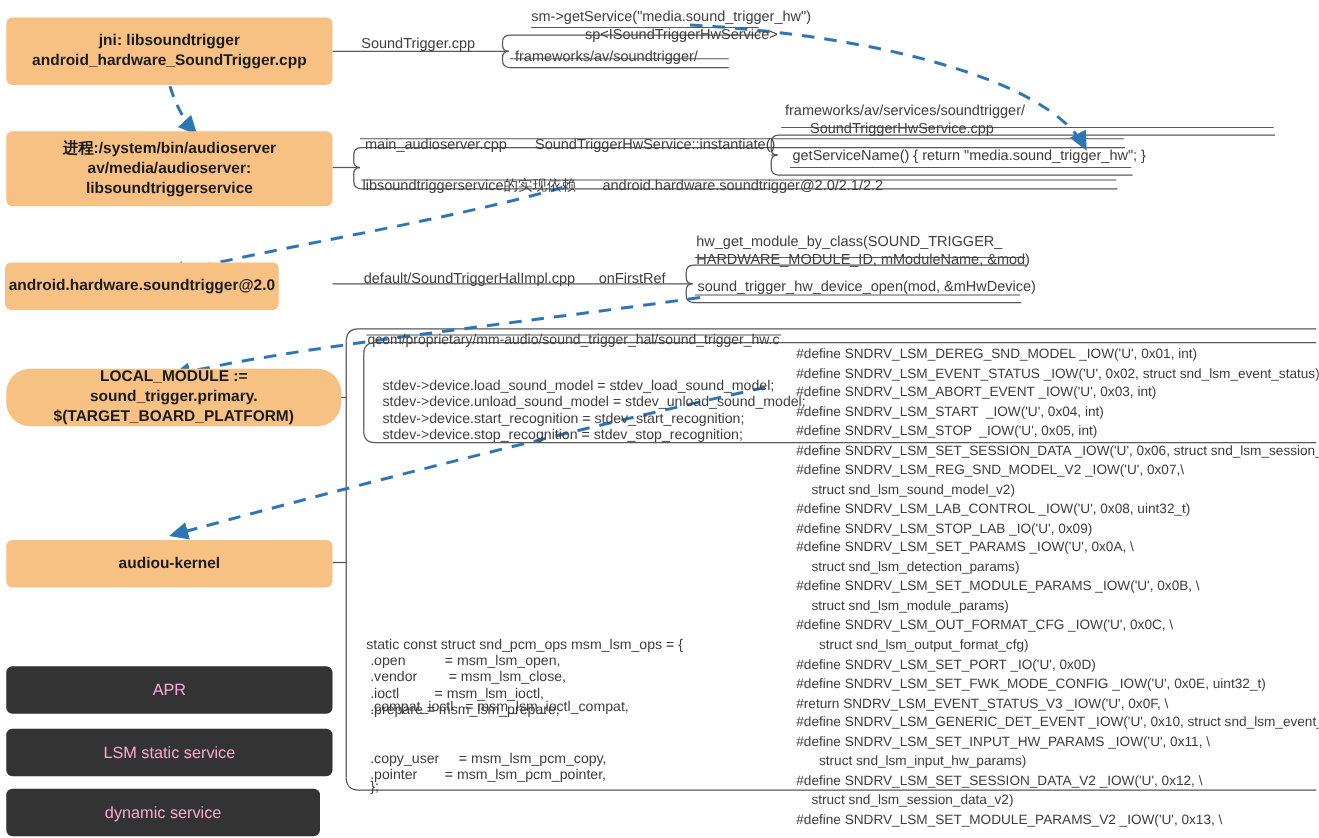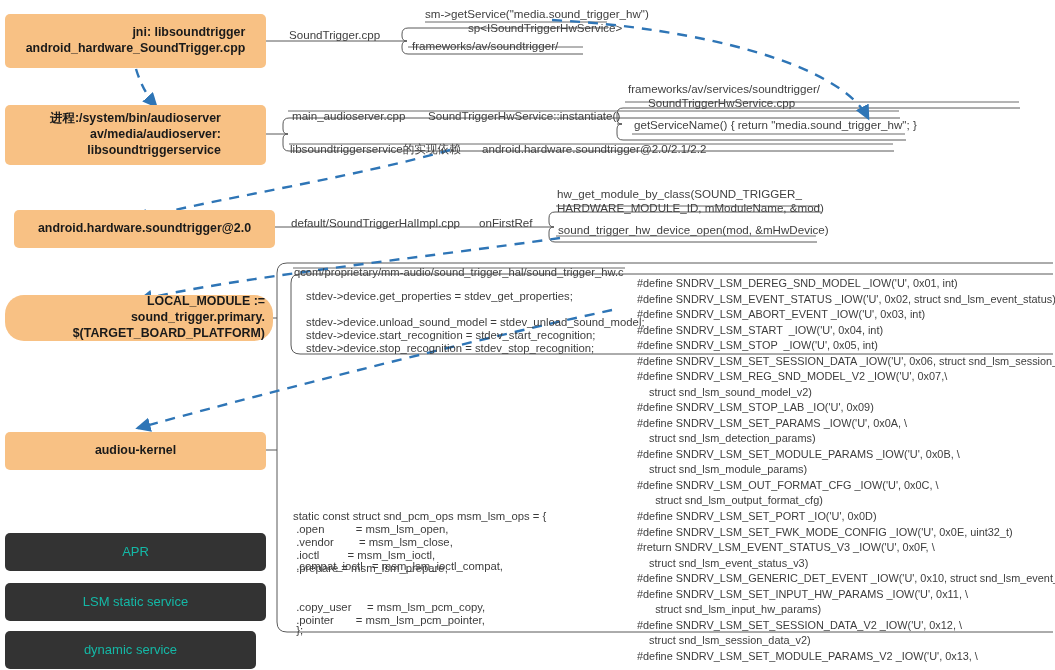--- a/index.html
+++ b/index.html
@@ -6,25 +6,25 @@
   body{
     width:1055px;height:670px;position:relative;overflow:hidden;
     font-family:"Liberation Sans","DejaVu Sans",sans-serif;
     color:#404040;
   }
   #canvas{position:absolute;inset:0;width:1055px;height:670px;}
   svg.lines{position:absolute;left:0;top:0;width:1055px;height:670px;pointer-events:none;}
 
   .node{
     position:absolute;border-radius:5px;display:flex;align-items:center;
-    justify-content:center;text-align:right;box-sizing:border-box;
+    justify-content:center;text-align:center;box-sizing:border-box;
     padding:19px 8px;line-height:1.28;
   }
   .node.orange{background:#F8C184;color:#1a1a1a;font-weight:bold;font-size:12.4px;}
-  .node.dark{background:#333333;color:#14b8a6;font-weight:normal;font-size:13px;}
+  .node.dark{background:#333333;color:#f9a8d4;font-weight:normal;font-size:13px;}
 
   .lbl{
     position:absolute;font-size:11.6px;color:#404040;white-space:nowrap;
     line-height:1.3;
   }
   .lbl.small{font-size:11.2px;}
   .code{
     position:absolute;font-size:11.3px;color:#3d3d3d;white-space:pre;
     line-height:1.42;
   }
@@ -98,21 +98,21 @@
   </div>
 
   <div class="node orange" style="left:5px;top:105px;width:261px;height:60px;">
     <span>
       <span>进程:/system/bin/audioserver</span><br>
       <span>av/media/audioserver:</span><br>
       <span>libsoundtriggerservice</span>
     </span>
   </div>
 
-  <div class="node orange" style="left:14px;top:210px;width:261px;height:34px;">
+  <div class="node orange" style="left:4px;top:210px;width:219px;height:34px;">
     <span>android.hardware.soundtrigger@2.0</span>
   </div>
 
   <div class="node orange" style="left:5px;top:295px;width:268px;height:46px;border-radius:19px;">
     <span>
       <span>LOCAL_MODULE := sound_trigger.primary.</span><br>
       <span>$(TARGET_BOARD_PLATFORM)</span>
     </span>
   </div>
 
@@ -153,21 +153,21 @@
   <div class="lbl" style="left:628px;top:81px;">frameworks/av/services/soundtrigger/</div>
   <div class="lbl" style="left:648px;top:95px;">SoundTriggerHwService.cpp</div>
   <div class="lbl" style="left:634px;top:117px;">getServiceName() { return "media.sound_trigger_hw"; }</div>
 
   <div class="lbl" style="left:557px;top:186px;">hw_get_module_by_class(SOUND_TRIGGER_</div>
   <div class="lbl" style="left:557px;top:200px;">HARDWARE_MODULE_ID, mModuleName, &amp;mod)</div>
   <div class="lbl" style="left:558px;top:222px;">sound_trigger_hw_device_open(mod, &amp;mHwDevice)</div>
 
   <div class="lbl small" style="left:294px;top:265px;">qcom/proprietary/mm-audio/sound_trigger_hal/sound_trigger_hw.c</div>
 
-  <div class="code" style="left:306px;top:288px;">stdev-&gt;device.get_properties = stdev_get_properties;</div>
+  <div class="code" style="left:306px;top:301px;">stdev-&gt;device.load_sound_model = stdev_load_sound_model;</div>
   <div class="code" style="left:306px;top:314px;">stdev-&gt;device.unload_sound_model = stdev_unload_sound_model;</div>
   <div class="code" style="left:306px;top:327px;">stdev-&gt;device.start_recognition = stdev_start_recognition;</div>
   <div class="code" style="left:306px;top:340px;">stdev-&gt;device.stop_recognition = stdev_stop_recognition;</div>
 
   <div class="code" style="left:293px;top:508px;">static const struct snd_pcm_ops msm_lsm_ops = {</div>
   <div class="code" style="left:293px;top:521px;"> .open          = msm_lsm_open,</div>
   <div class="code" style="left:293px;top:534px;"> .vendor        = msm_lsm_close,</div>
   <div class="code" style="left:293px;top:547px;"> .ioctl         = msm_lsm_ioctl,</div>
   <div class="code" style="left:293px;top:560px;"> .prepare = msm_lsm_prepare,</div>
   <div class="code" style="left:293px;top:558px;"> .compat_ioctl   = msm_lsm_ioctl_compat,</div>
@@ -177,31 +177,31 @@
 
   <div id="ioctl-block" style="position:absolute;left:637px;top:276px;width:418px;">
       <div class="code defs" style="position: static;">#define SNDRV_LSM_DEREG_SND_MODEL _IOW('U', 0x01, int)</div>
       <div class="code defs" style="position: static;">#define SNDRV_LSM_EVENT_STATUS _IOW('U', 0x02, struct snd_lsm_event_status)</div>
       <div class="code defs" style="position: static;">#define SNDRV_LSM_ABORT_EVENT _IOW('U', 0x03, int)</div>
       <div class="code defs" style="position: static;">#define SNDRV_LSM_START  _IOW('U', 0x04, int)</div>
       <div class="code defs" style="position: static;">#define SNDRV_LSM_STOP  _IOW('U', 0x05, int)</div>
       <div class="code defs" style="position: static;">#define SNDRV_LSM_SET_SESSION_DATA _IOW('U', 0x06, struct snd_lsm_session_data)</div>
       <div class="code defs" style="position: static;">#define SNDRV_LSM_REG_SND_MODEL_V2 _IOW('U', 0x07,\</div>
       <div class="code defs" style="position: static;">    struct snd_lsm_sound_model_v2)</div>
+      <div class="code defs" style="position: static;">#define SNDRV_LSM_LAB_CONTROL _IOW('U', 0x08, uint32_t)</div>
       <div class="code defs" style="position: static;">#define SNDRV_LSM_STOP_LAB _IO('U', 0x09)</div>
       <div class="code defs" style="position: static;">#define SNDRV_LSM_SET_PARAMS _IOW('U', 0x0A, \</div>
       <div class="code defs" style="position: static;">    struct snd_lsm_detection_params)</div>
       <div class="code defs" style="position: static;">#define SNDRV_LSM_SET_MODULE_PARAMS _IOW('U', 0x0B, \</div>
       <div class="code defs" style="position: static;">    struct snd_lsm_module_params)</div>
       <div class="code defs" style="position: static;">#define SNDRV_LSM_OUT_FORMAT_CFG _IOW('U', 0x0C, \</div>
       <div class="code defs" style="position: static;">      struct snd_lsm_output_format_cfg)</div>
       <div class="code defs" style="position: static;">#define SNDRV_LSM_SET_PORT _IO('U', 0x0D)</div>
       <div class="code defs" style="position: static;">#define SNDRV_LSM_SET_FWK_MODE_CONFIG _IOW('U', 0x0E, uint32_t)</div>
       <div class="code defs" style="position: static;">#return SNDRV_LSM_EVENT_STATUS_V3 _IOW('U', 0x0F, \</div>
-      <div class="code defs" style="position: static;">    struct snd_lsm_event_status_v3)</div>
       <div class="code defs" style="position: static;">#define SNDRV_LSM_GENERIC_DET_EVENT _IOW('U', 0x10, struct snd_lsm_event_status)</div>
       <div class="code defs" style="position: static;">#define SNDRV_LSM_SET_INPUT_HW_PARAMS _IOW('U', 0x11, \</div>
       <div class="code defs" style="position: static;">      struct snd_lsm_input_hw_params)</div>
       <div class="code defs" style="position: static;">#define SNDRV_LSM_SET_SESSION_DATA_V2 _IOW('U', 0x12, \</div>
       <div class="code defs" style="position: static;">    struct snd_lsm_session_data_v2)</div>
       <div class="code defs" style="position: static;">#define SNDRV_LSM_SET_MODULE_PARAMS_V2 _IOW('U', 0x13, \</div>
     </div>
 
 </div>
 

